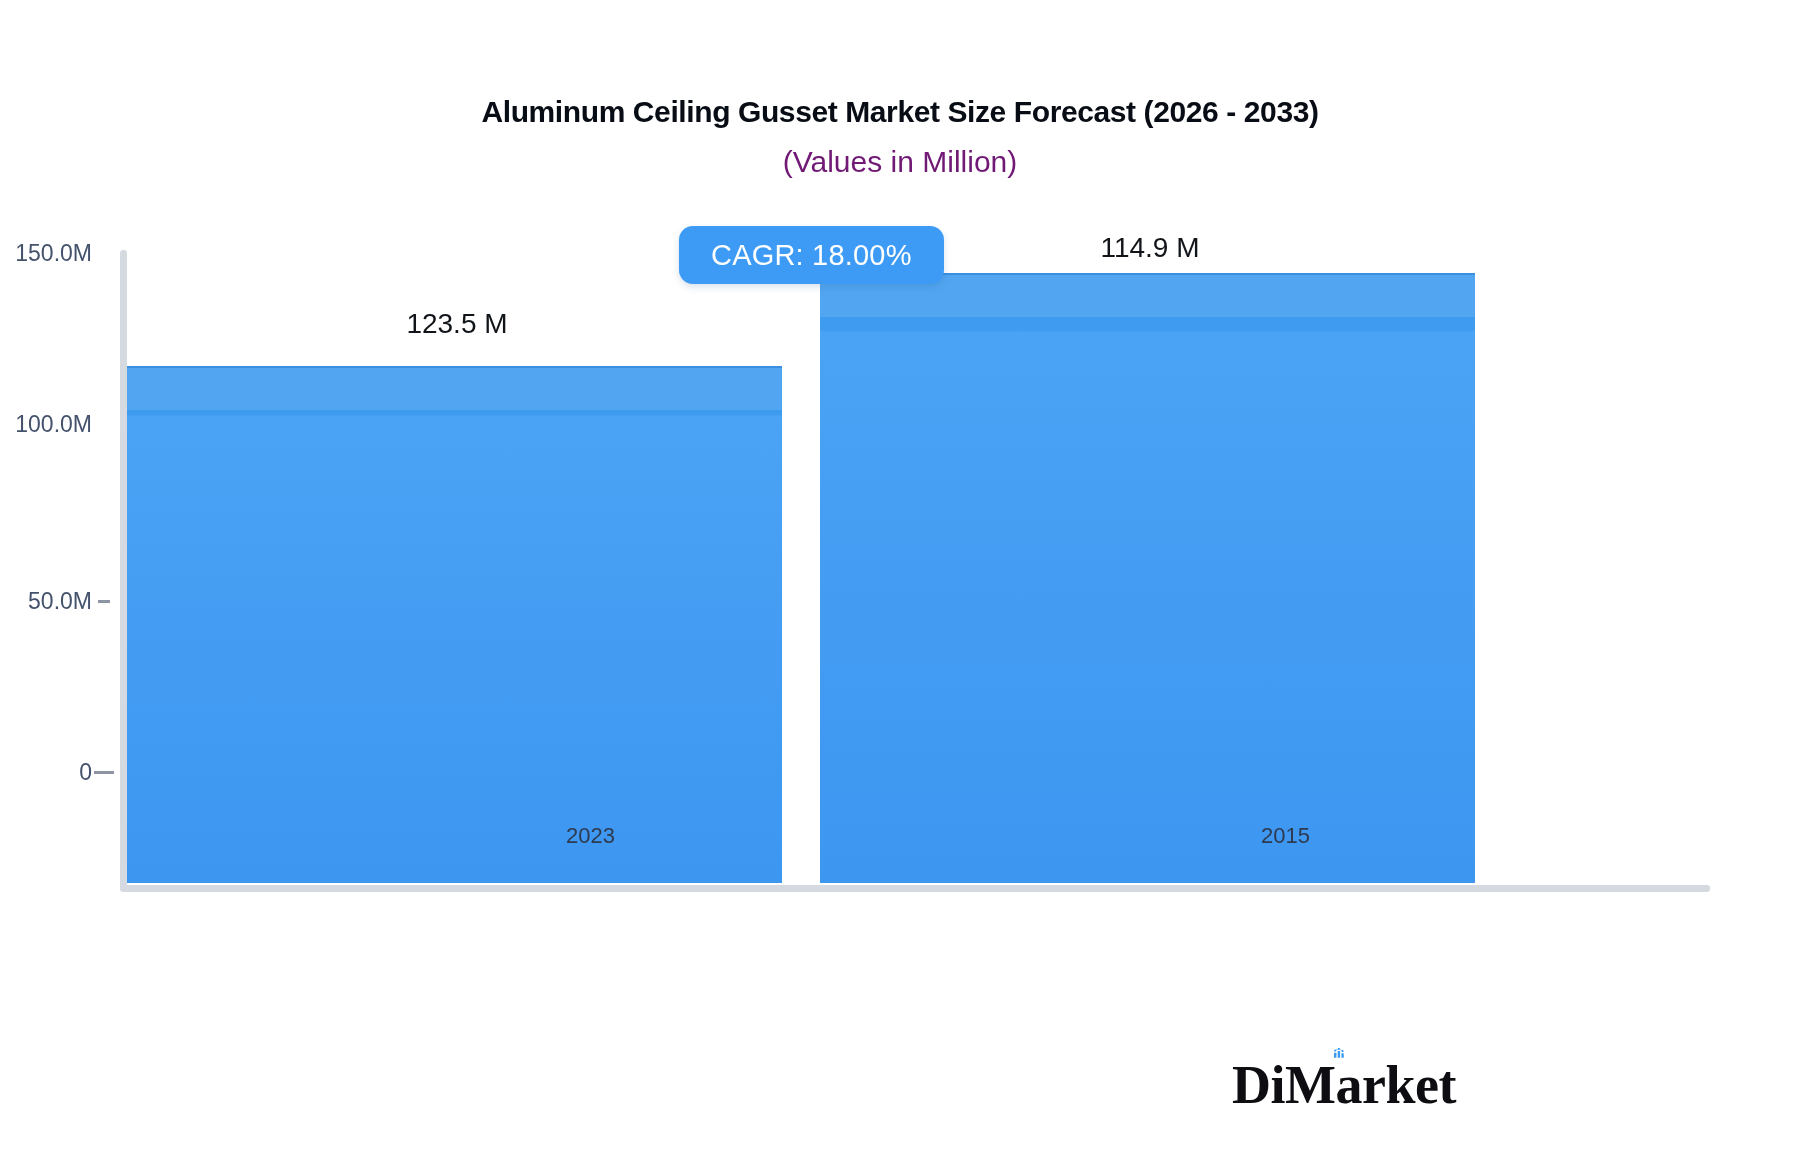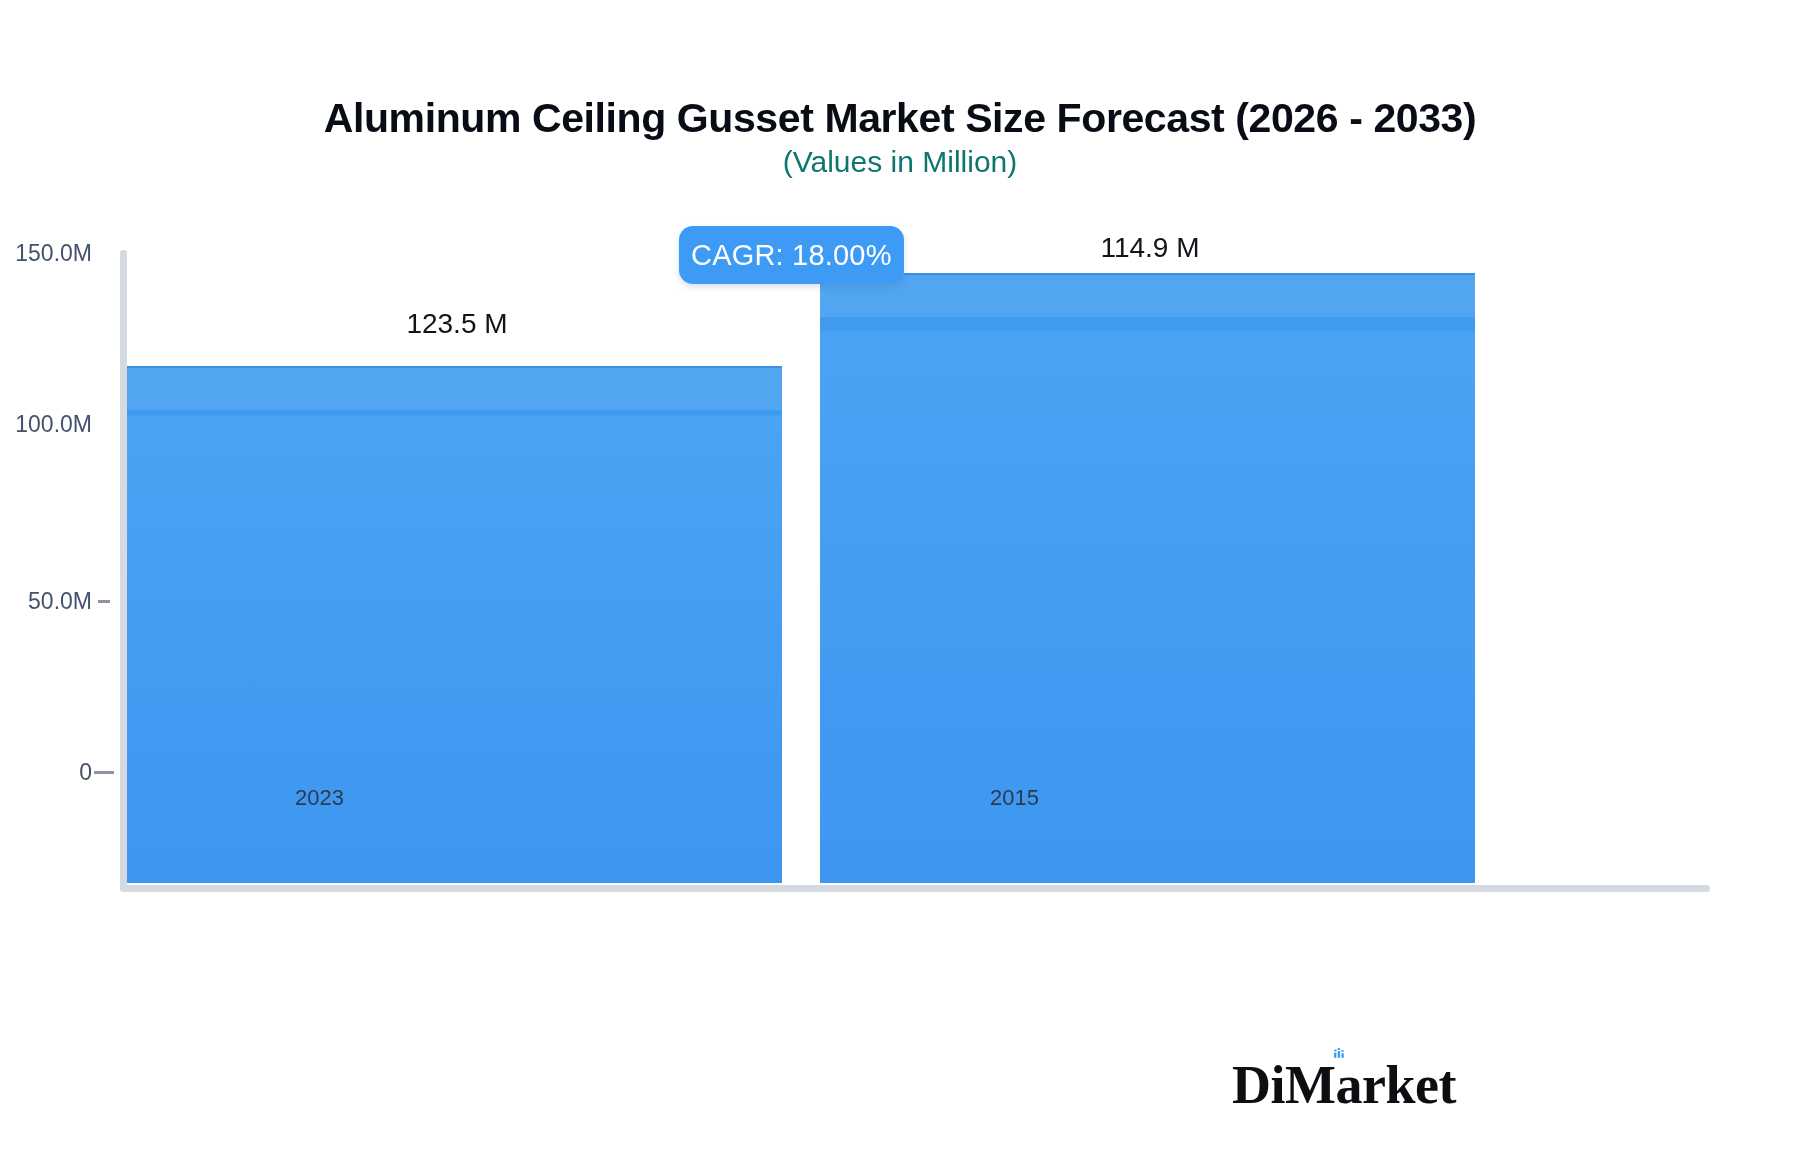--- a/index.html
+++ b/index.html
@@ -18,35 +18,35 @@
     background: #ffffff;
   }
 
   
   .title {
     position: absolute;
     left: 0; right: 0;
     top: 95px;
     text-align: center;
     font-family: "Liberation Sans", sans-serif;
-    font-size: 41px;
+    font-size: 30px;
     font-weight: bold;
     letter-spacing: -0.4px;
     color: #080c14;
     white-space: nowrap;
   }
   .subtitle {
     position: absolute;
     left: 0; right: 0;
     top: 145px;
     text-align: center;
     font-family: "Liberation Sans", sans-serif;
     font-size: 30px;
     font-weight: 400;
-    color: #0f766e;
+    color: #701a75;
     white-space: nowrap;
   }
 
   
   #plot {
     position: absolute;
     left: 120px;
     top: 250px;
     width: 1590px;
     height: 640px;
@@ -102,34 +102,35 @@
   .bar-label {
     position: absolute;
     text-align: center;
     font-size: 28px;
     color: #111419;
     font-family: "Liberation Sans", sans-serif;
     white-space: nowrap;
   }
   .xtick {
     position: absolute;
-    text-align: left;
+    text-align: right;
     font-size: 22px;
     color: #2e3a4f;
     font-family: "Liberation Sans", sans-serif;
     white-space: nowrap;
+    margin-top: 38px;
   }
 
   
   #cagr-badge {
     position: absolute;
     left: 679px;
     top: 226px;
     height: 58px;
-    padding: 0 12px;
+    padding: 0 32px;
     display: flex;
     align-items: center;
     justify-content: center;
     background: #3d9bf5;
     border-radius: 14px;
     color: #ffffff;
     font-size: 29px;
     font-weight: 500;
     letter-spacing: 0.2px;
     box-shadow: 0 3px 7px rgba(40,90,150,0.18);

